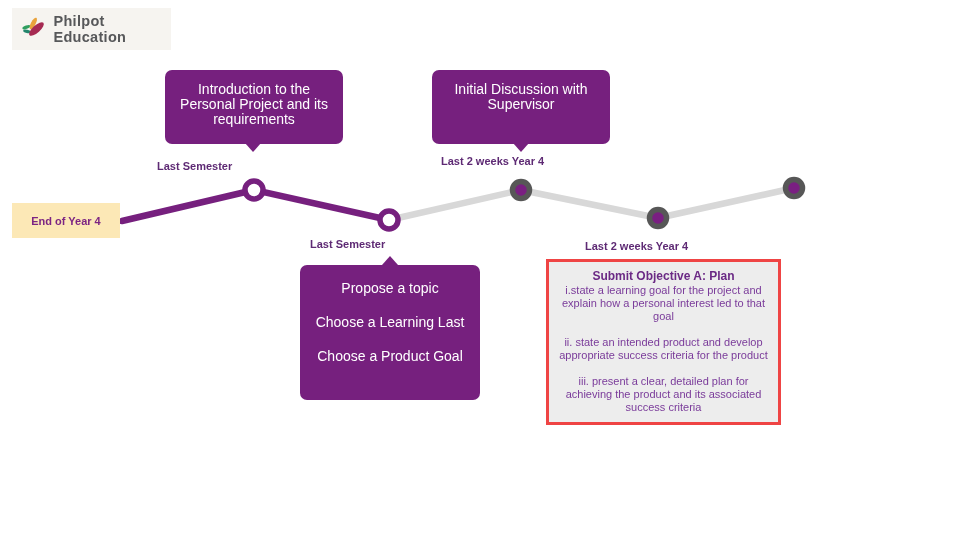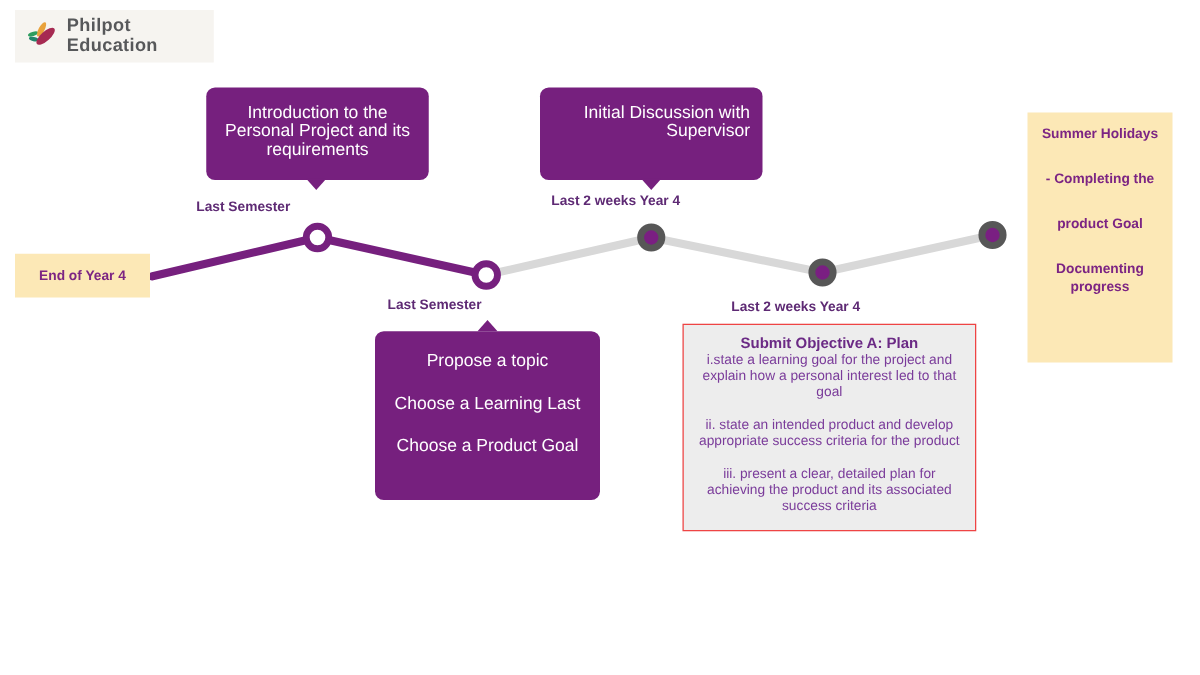--- a/index.html
+++ b/index.html
@@ -10,42 +10,42 @@
 
   
   .logo-box{left:12px;top:8px;width:159px;height:42px;background:#f6f4f0;
             display:flex;align-items:center;padding-left:8px;}
   .logo-text{color:#57585a;font-size:14.5px;font-weight:600;letter-spacing:.3px;margin-left:6px;}
 
   
   .callout{background:#76207e;border-radius:7px;color:#ffffff;font-size:14px;
            text-align:center;line-height:15px;}
   .callout-intro{left:165px;top:70px;width:178px;height:74px;padding:12px 10px 0 10px;}
-  .callout-discussion{left:432px;top:70px;width:178px;height:74px;padding:12px 10px 0 10px;text-align:right;}
+  .callout-discussion{left:432px;top:70px;width:178px;height:74px;padding:12px 10px 0 10px;}
   .callout-topic{left:300px;top:265px;width:180px;height:135px;padding:16px 10px 0 10px;}
   .callout-topic .line{margin:0 0 19px 0;}
 
   .tri-down{width:0;height:0;border-left:8px solid transparent;border-right:8px solid transparent;
             border-top:9px solid #76207e;}
   .tri-up{width:0;height:0;border-left:8px solid transparent;border-right:8px solid transparent;
           border-bottom:9px solid #76207e;}
 
   
   .mlabel{color:#5e2a74;font-size:11px;font-weight:bold;text-align:left;width:160px;}
 
   
   .ybox{background:#fce8b6;color:#7c2483;font-weight:bold;font-size:11px;text-align:center;}
   .ybox-start{left:12px;top:203px;width:108px;height:35px;display:flex;
               align-items:center;justify-content:center;}
   .ybox-summer{left:822px;top:90px;width:116px;height:200px;padding:10px 8px 0 8px;line-height:15px;}
   .ybox-summer .line{margin:0 0 21px 0;}
 
   
   .plan-box{left:546px;top:259px;width:235px;height:166px;background:#ededed;
-            border:1px solid #ef4444;padding:7px 10px 0 10px;}
+            border:3px solid #ef4444;padding:7px 10px 0 10px;}
   .plan-title{color:#6b2a85;font-size:12px;font-weight:bold;text-align:center;margin:0 0 1px 0;}
   .plan-item{color:#7a3b9a;font-size:11px;line-height:13px;margin:0 0 13px 0;text-align:center;}
 
   svg{display:block;}
 </style>
 </head>
 <body>
 
 <div id="canvas">
 
@@ -98,20 +98,14 @@
 
   <div class="abs mlabel" style="left:585px;top:240px;">Last 2 weeks Year 4</div>
 
   <div class="abs plan-box">
     <p class="plan-title">Submit Objective A: Plan</p>
     <p class="plan-item">i.state a learning goal for the project and explain how a personal interest led to that goal</p>
     <p class="plan-item">ii. state an intended product and develop appropriate success criteria for the product</p>
     <p class="plan-item">iii. present a clear, detailed plan for achieving the product and its associated success criteria</p>
   </div>
 
-  <div class="abs ybox ybox-summer">
-    <p class="line">Summer Holidays</p>
-    <p class="line">- Completing the</p>
-    <p class="line">product Goal</p>
-    <p class="line">Documenting progress</p>
-  </div>
 
 </div>
 
 </body></html>

